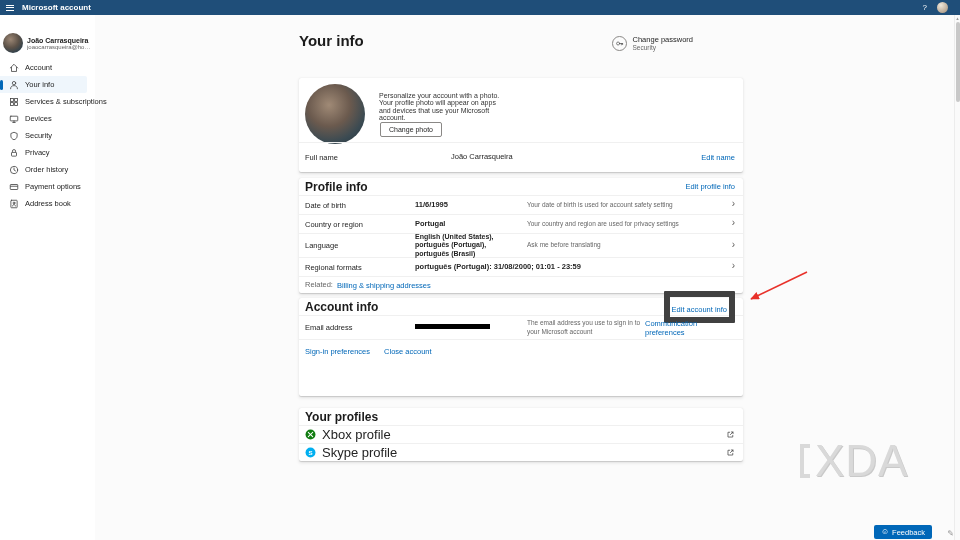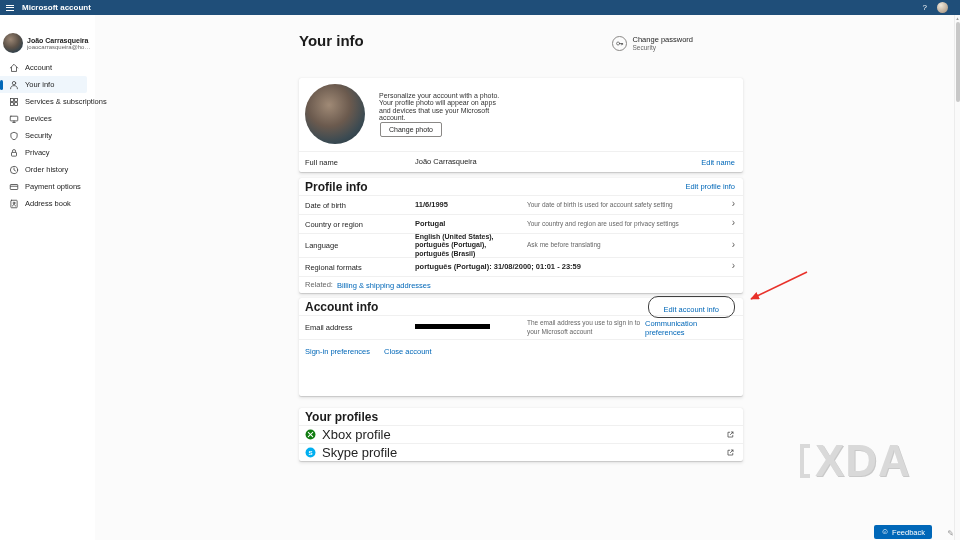--- a/index.html
+++ b/index.html
@@ -41,44 +41,44 @@
   .card-profile{top:163px;height:115px;}
   .card-account{top:283px;height:98px;}
   .card-profiles{top:393px;height:53px;}
 
   .profile-photo{position:absolute;left:6px;top:6px;width:60px;height:60px;border-radius:50%;cursor:pointer;
         background:radial-gradient(circle at 40% 35%,#a08a76,#6b5a4e 40%,#3a4a52 70%,#222f38);}
   .photo-desc{position:absolute;left:80px;top:14px;width:126px;font-size:7px;line-height:7.3px;color:#333;}
   .btn{position:absolute;left:81px;top:44px;font-size:7px;padding:3px 8px;background:#fff;border:1px solid #8a8886;border-radius:2px;color:#242424;cursor:pointer;font-family:inherit;}
 
   .row{display:flex;align-items:center;border-top:1px solid #f0f0f0;padding:0 8px 0 6px;}
-  .fullname-row{position:absolute;left:0;right:0;bottom:0;height:21px;}
+  .fullname-row{position:absolute;left:0;right:0;bottom:0;height:30px;gap:36px;}
   .lbl{width:110px;flex-shrink:0;font-size:7.5px;color:#242424;}
   .val{width:112px;flex-shrink:0;font-size:7.5px;font-weight:700;color:#242424;padding-right:8px;line-height:1.15;}
   .val.wide{width:auto;max-width:230px;}
   .note{font-size:6.5px;color:#666;line-height:1.25;}
   .note.w118{width:118px;flex-shrink:0;}
   .chev{margin-left:auto;color:#605e5c;font-size:10px;line-height:1;padding-bottom:2px;}
   .card-head{display:flex;align-items:center;justify-content:space-between;height:17px;padding:0 8px 0 6px;}
   .card-title{font-size:12px;font-weight:700;color:#1b1b1b;}
   .link{font-size:7.5px;color:#0067b8;text-decoration:none;cursor:pointer;}
   .h18{height:18px}.h19{height:19px}.h20{height:20px}.h24{height:24px}
   .related-row{height:17px;gap:4px;}
   .footer-row{height:23px;gap:14px;}
   .bar{height:5px;background:#000;display:inline-block;}
   .bar-l{width:75px}.bar-s{width:43px}
   .action-right{margin-left:auto;display:flex;align-items:center;gap:3px;}
-  .red-box{border:1px solid #404040;padding:1px 15px;border-radius:10px;}
+  .red-box{border:6px solid #404040;padding:1px 2px;border-radius:1px;}
   .profile-row{gap:6px;}
   .profile-label{font-size:13px;color:#242424;}
   .ext{margin-left:auto;}
 
   .annotation-arrow{position:absolute;left:735px;top:266px;width:78px;height:44px;pointer-events:none;z-index:25;}
 
-  .watermark{position:absolute;left:800px;top:436px;display:flex;align-items:center;color:#d9d9d9;font-weight:700;font-size:44px;letter-spacing:1px;user-select:none;text-shadow:1px 1px 0 #c9c9c9;}
+  .watermark{position:absolute;left:800px;top:436px;display:flex;align-items:center;color:#d9d9d9;font-weight:400;font-size:44px;letter-spacing:1px;user-select:none;text-shadow:1px 1px 0 #c9c9c9;}
   .wm-bracket{width:10px;height:34px;border:4px solid #d9d9d9;border-right:none;margin-right:5px;}
 
   .feedback{position:absolute;right:28px;bottom:1px;height:14px;display:flex;align-items:center;gap:3px;background:#0067b8;color:#fff;border:none;border-radius:2px;font-size:7.5px;padding:0 7px;font-family:inherit;cursor:pointer;z-index:30;}
   .smiley{font-size:8px;line-height:1;}
   .corner-pencil{position:absolute;right:6px;bottom:2px;font-size:8px;color:#9a9a9a;z-index:30;}
 
   .scrollbar{position:absolute;right:0;top:15px;bottom:0;width:6px;background:#fafafa;border-left:1px solid #ececec;z-index:29;}
   .sb-up{position:absolute;top:0;left:0;right:0;text-align:center;font-size:5px;color:#999;line-height:6px;}
   .sb-thumb{position:absolute;left:1px;top:7px;width:4px;height:80px;background:#c8c8c8;border-radius:2px;cursor:pointer;}
 

